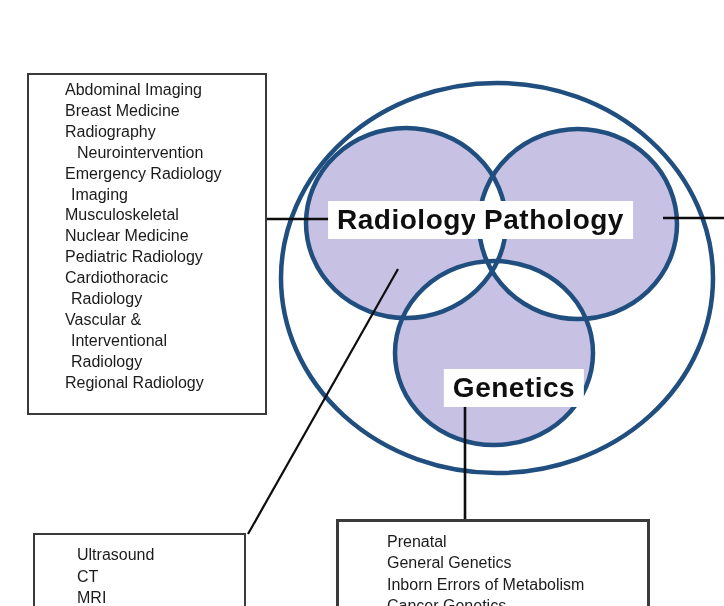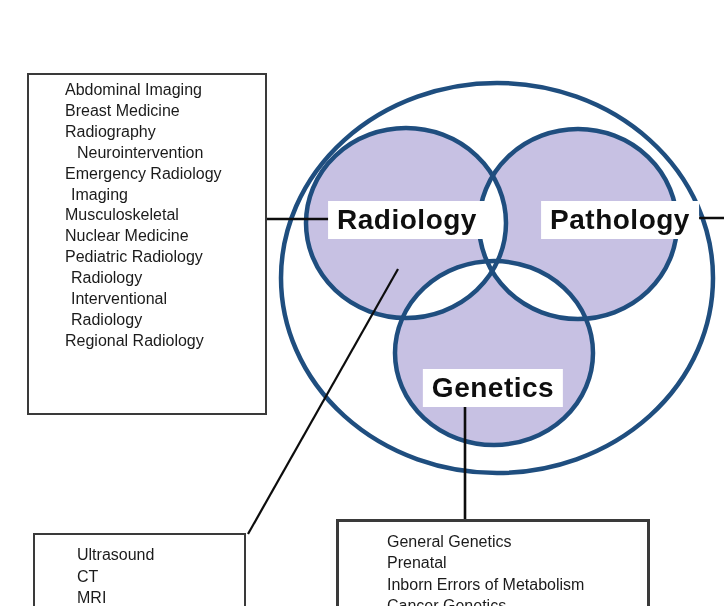--- a/index.html
+++ b/index.html
@@ -67,37 +67,39 @@
   <div class="box" id="radiology-services-box">
     <div class="line">Abdominal Imaging</div>
     <div class="line">Breast Medicine</div>
     <div class="line">Radiography</div>
     <div class="line ind-a">Neurointervention</div>
     <div class="line">Emergency Radiology</div>
     <div class="line ind-b">Imaging</div>
     <div class="line">Musculoskeletal</div>
     <div class="line">Nuclear Medicine</div>
     <div class="line">Pediatric Radiology</div>
+    <div class="line">Cardiothoracic</div>
     <div class="line ind-b">Radiology</div>
+    <div class="line">Vascular &amp;</div>
     <div class="line ind-b">Interventional</div>
     <div class="line ind-b">Radiology</div>
     <div class="line">Regional Radiology</div>
   </div>
 
   <div class="box" id="modalities-box">
     <div class="line">Ultrasound</div>
     <div class="line">CT</div>
     <div class="line">MRI</div>
     <div class="line">Radiography</div>
   </div>
 
   <div class="box" id="genetics-services-box">
+    <div class="line ind-c">Prenatal</div>
     <div class="line ind-c">General Genetics</div>
-    <div class="line ind-c">Prenatal</div>
     <div class="line ind-c">Inborn Errors of Metabolism</div>
     <div class="line ind-c">Cancer Genetics</div>
   </div>
 
   <span class="circle-label" style="left:407px;top:194px;">Radiology</span>
-  <span class="circle-label" style="left:620px;top:194px;text-align:right;">Pathology</span>
-  <span class="circle-label" style="left:493px;top:362px;">Genetics</span>
+  <span class="circle-label" style="left:554px;top:194px;text-align:right;">Pathology</span>
+  <span class="circle-label" style="left:514px;top:362px;">Genetics</span>
 
 </div>
 
 </body></html>

